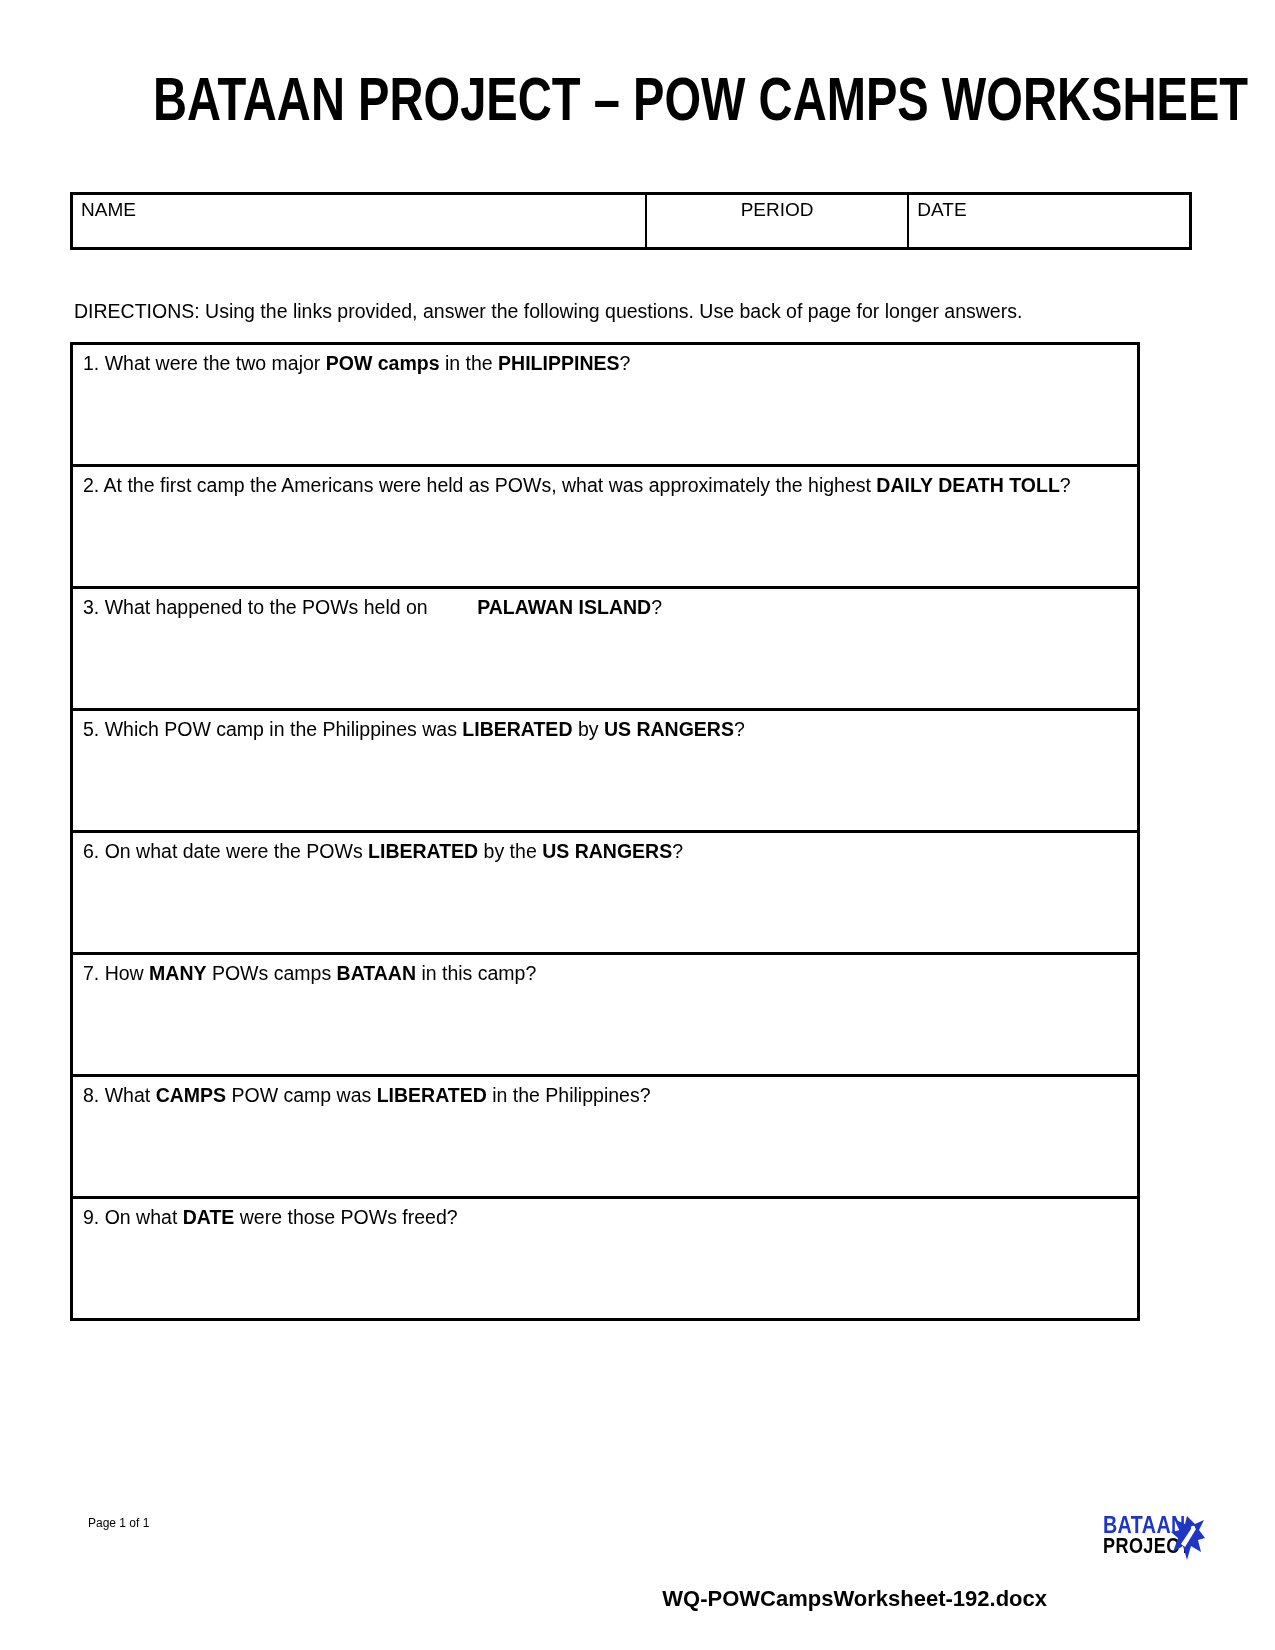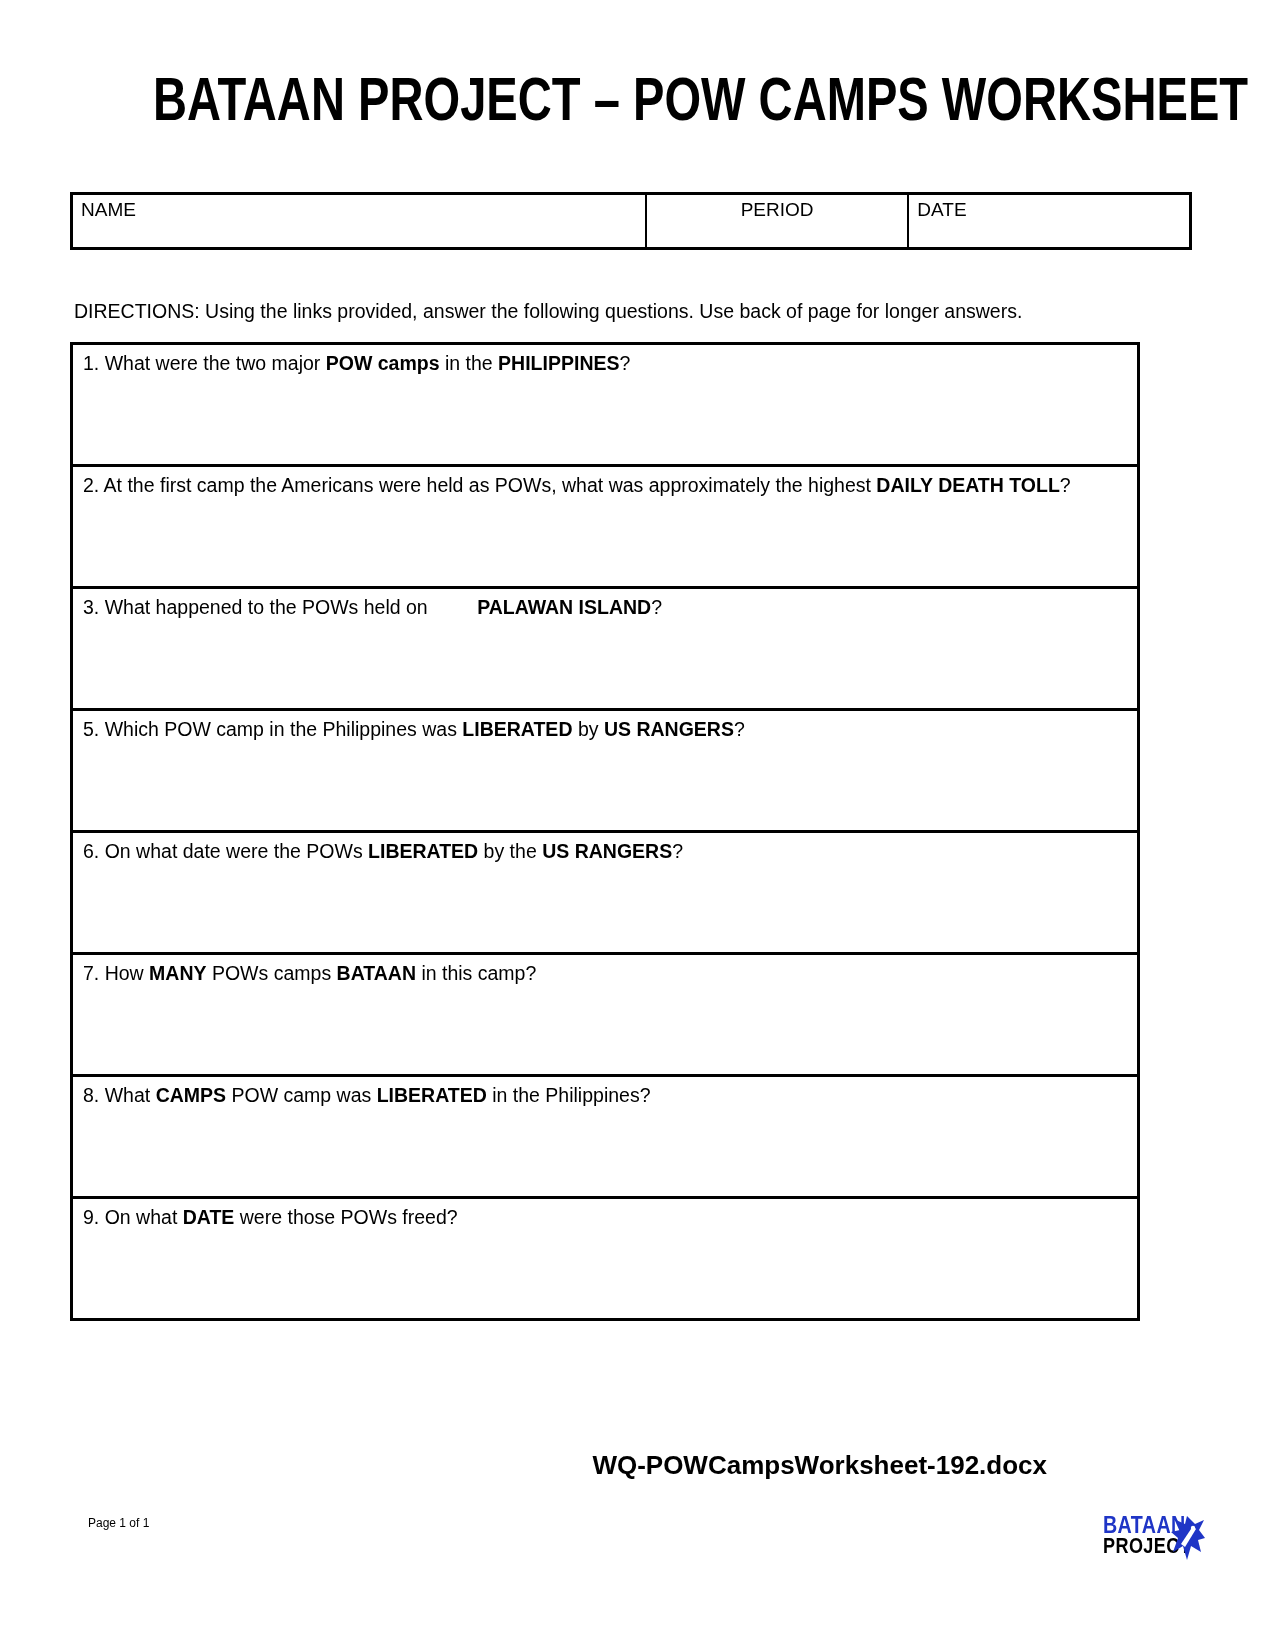--- a/index.html
+++ b/index.html
@@ -89,22 +89,22 @@
   .footer-page {
     position: absolute;
     left: 70px;
     top: 1516px;
     font-size: 12px;
     padding-left: 18px;
   }
   .footer-filename {
     position: absolute;
     right: 228px;
-    top: 1450px;
-    font-size: 26px;
+    top: 1586px;
+    font-size: 22px;
     font-weight: 700;
   }
   .logo {
     position: absolute;
     left: 1103px;
     top: 1514px;
     width: 100px;
     height: 48px;
   }
   .logo-text {

